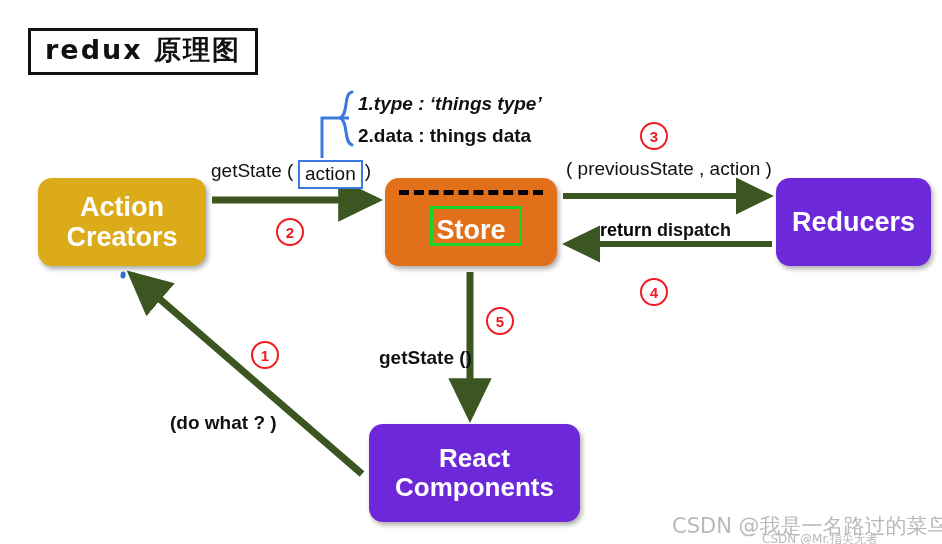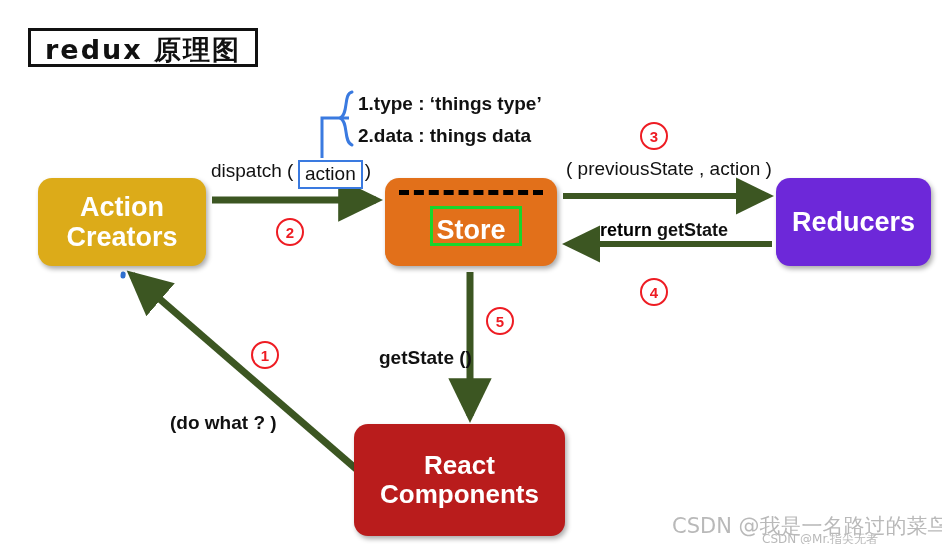--- a/index.html
+++ b/index.html
@@ -22,21 +22,21 @@
     width: 942px;
     height: 544px;
     pointer-events: none;
   }
 
   
   #title-box {
     position: absolute;
     left: 28px;
     top: 28px;
-    padding: 5px 14px 0 14px;
+    padding: 5px 14px 8px 14px;
     border: 3px solid #111111;
     background: #ffffff;
   }
   #title-box .title-text {
     font-family: "DejaVu Sans", sans-serif;
     font-size: 27px;
     font-weight: bold;
     letter-spacing: 2px;
     color: #111111;
     line-height: 1.05;
@@ -75,22 +75,22 @@
     font-size: 27px;
     z-index: 3;
   }
   #node-reducers {
     left: 776px; top: 178px;  width: 155px; height: 88px;
     background: #6d28d9;
     font-size: 27px;
     z-index: 3;
   }
   #node-react-components {
-    left: 354px; top: 424px;  width: 211px; height: 112px;
-    background: #b91c1c;
+    left: 369px; top: 424px;  width: 211px; height: 98px;
+    background: #6d28d9;
     font-size: 26px;
     z-index: 3;
   }
 
   
   #store-dash {
     position: absolute;
     left: 14px;
     top: 12px;
     right: 14px;
@@ -119,21 +119,21 @@
     color: #111111;
     white-space: nowrap;
     font-family: "Liberation Sans", sans-serif;
   }
   #lbl-dispatch   { left: 211px; top: 160px; font-size: 19px; }
   #lbl-prevstate  { left: 566px; top: 158px; font-size: 19px; }
   #lbl-getstate   { left: 379px; top: 347px; font-size: 19px; font-weight: bold; }
   #lbl-dowhat     { left: 170px; top: 412px; font-size: 19px; font-weight: bold; }
   #lbl-return     { left: 600px; top: 220px; font-size: 18px; font-weight: bold; }
   #lbl-return .kw { color: #000000; }
-  #lbl-brace-1    { left: 358px; top: 93px;  font-size: 19px; font-weight: bold; }
+  #lbl-brace-1    { left: 358px; top: 93px;  font-size: 19px; font-weight: bold; font-style: italic; }
   #lbl-brace-2    { left: 358px; top: 125px; font-size: 19px; font-weight: bold; }
 
   
   #action-chip {
     position: absolute;
     left: 298px;
     top: 160px;
     padding: 1px 5px 2px 5px;
     border: 2px solid #3a7ae0;
     font-size: 19px;
@@ -204,28 +204,28 @@
   </svg>
 
   <div id="title-box">
     <div class="title-text">redux 原理图</div>
   </div>
 
   <div class="lbl" id="lbl-brace-1">1.type : ‘things type’</div>
   <div class="lbl" id="lbl-brace-2">2.data :  things data</div>
 
   <div class="lbl" id="lbl-dispatch">
-    <span>dispatch (</span>
+    <span>getState (</span>
     <span style="display:inline-block;width:66px"></span><span>)</span>
   </div>
   <div id="action-chip">action</div>
 
   <div class="lbl" id="lbl-prevstate">( previousState , action )</div>
   <div class="lbl" id="lbl-return">
-    <span class="kw">return</span><span> getState</span>
+    <span class="kw">return</span><span> dispatch</span>
   </div>
   <div class="lbl" id="lbl-getstate">getState ()</div>
   <div class="lbl" id="lbl-dowhat">(do what ? )</div>
 
   <div class="node" id="node-action-creators">
     <span class="line">Action</span>
     <span class="line">Creators</span>
   </div>
 
   <div class="node" id="node-store">

